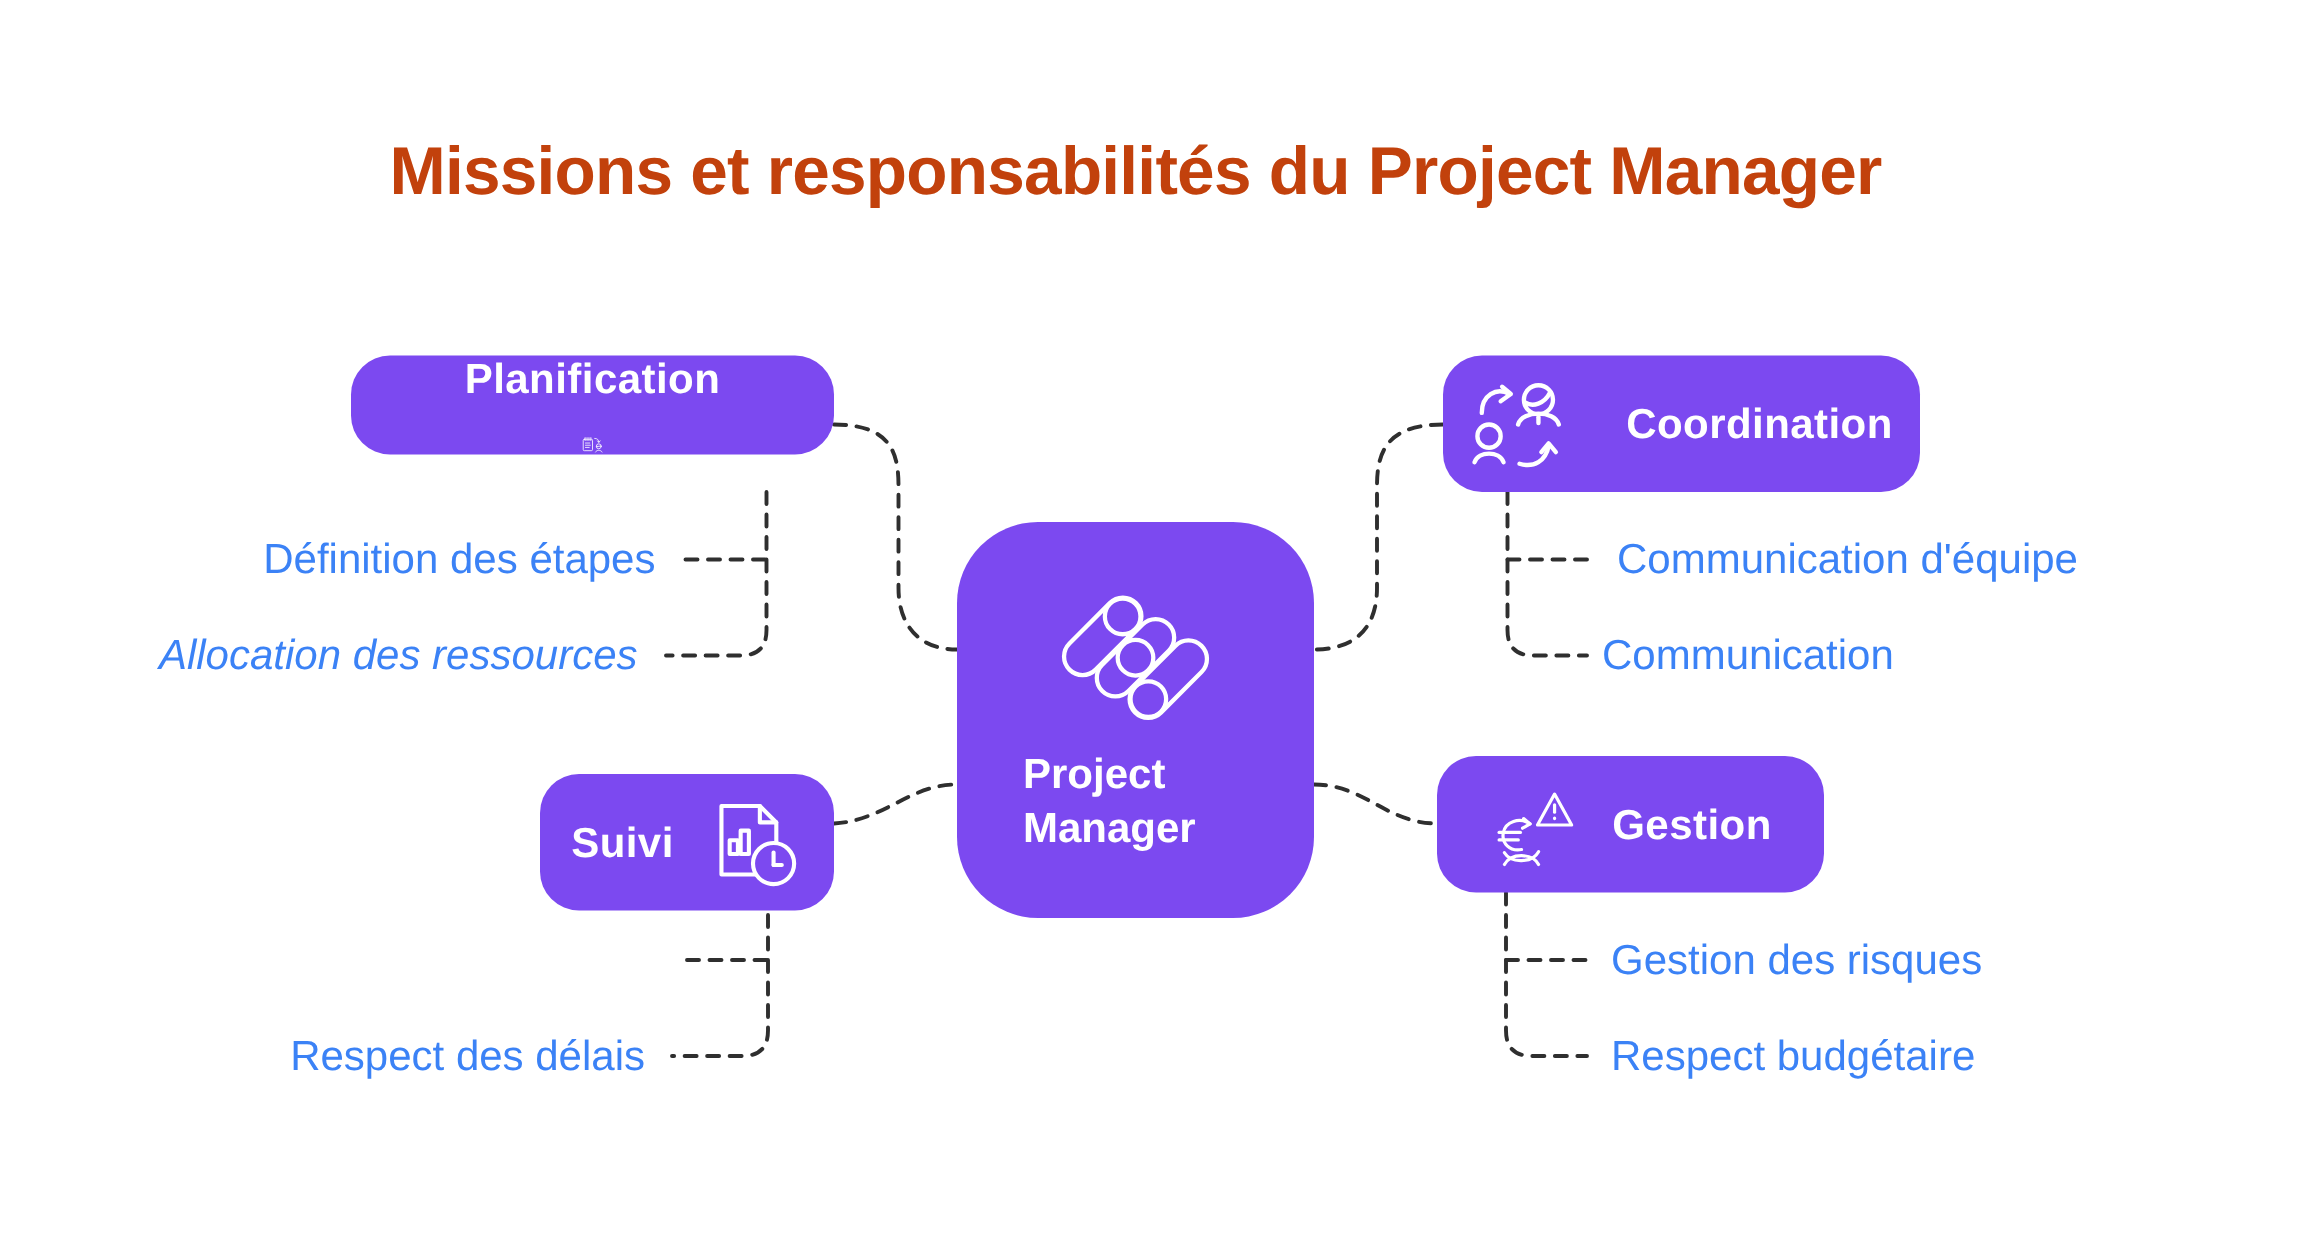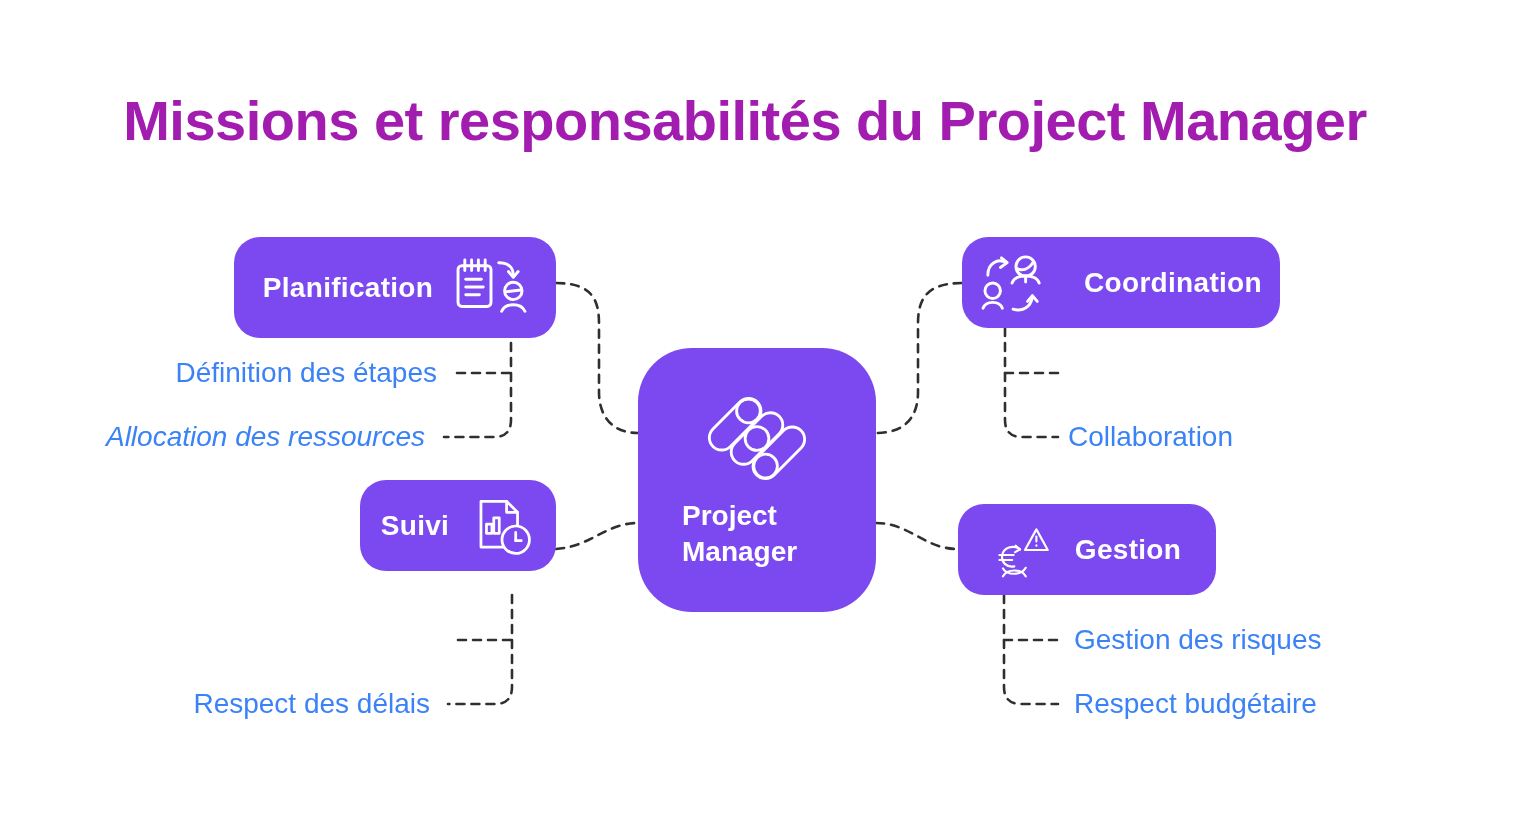--- a/index.html
+++ b/index.html
@@ -2,31 +2,31 @@
 <html><head>
 <meta charset="utf-8">
 <style>
   html,body{margin:0;padding:0;background:#fff;}
   .canvas{
     position:relative;width:1536px;height:834px;background:#FFFFFF;
     font-family:"Liberation Sans", sans-serif;overflow:hidden;
   }
   .title{
     position:absolute;top:88px;left:0;width:1490px;text-align:center;
-    font-size:56px;font-weight:700;color:#a21caf;letter-spacing:-0.5px;
+    font-size:45px;font-weight:700;color:#c2410c;letter-spacing:-0.5px;padding-left:12px;
   }
   .node{
     position:absolute;background:#7C49F0;border-radius:26px;
     display:flex;align-items:center;justify-content:center;
     color:#FFFFFF;
   }
   .node .lbl{font-size:28px;font-weight:600;letter-spacing:0.3px;white-space:nowrap;}
-  #box-planification{left:234px;top:237px;width:322px;height:101px;gap:22px;}
+  #box-planification{left:234px;top:237px;width:322px;height:66px;gap:22px;flex-direction:column;}
   #box-coordination{left:962px;top:237px;width:318px;height:91px;gap:36px;}
-  #box-suivi{left:360px;top:480px;width:196px;height:91px;gap:20px;}
+  #box-suivi{left:360px;top:516px;width:196px;height:91px;gap:20px;}
   #box-gestion{left:958px;top:504px;width:258px;height:91px;gap:18px;text-align:right;}
   #box-center{
     left:638px;top:348px;width:238px;height:264px;border-radius:54px;
     flex-direction:column;gap:12px;
   }
   #box-center .center-lbl{
     font-size:28px;font-weight:600;line-height:1.28;text-align:left;width:150px;
   }
   .sub{
     position:absolute;font-size:28px;line-height:36px;color:#3b82f6;white-space:nowrap;
@@ -146,18 +146,19 @@
       <g transform="translate(83,65) rotate(45)">
           <rect x="-13" y="-33" width="26" height="66" rx="13"></rect>
         </g>
       <circle cx="69" cy="79" r="12.5"></circle>
     </svg>
     <div class="center-lbl">Project Manager</div>
   </div>
 
   <div class="sub" id="lbl-p1">Définition des étapes</div>
   <div class="sub" id="lbl-p2">Allocation des ressources</div>
-  <div class="sub" id="lbl-c2">Collaboration</div>
+  <div class="sub" id="lbl-c1">Communication d'équipe</div>
+  <div class="sub" id="lbl-c2">Communication</div>
   <div class="sub" id="lbl-s2">Respect des délais</div>
   <div class="sub" id="lbl-g1">Gestion des risques</div>
   <div class="sub" id="lbl-g2">Respect budgétaire</div>
 
 </div>
 
 </body></html>

